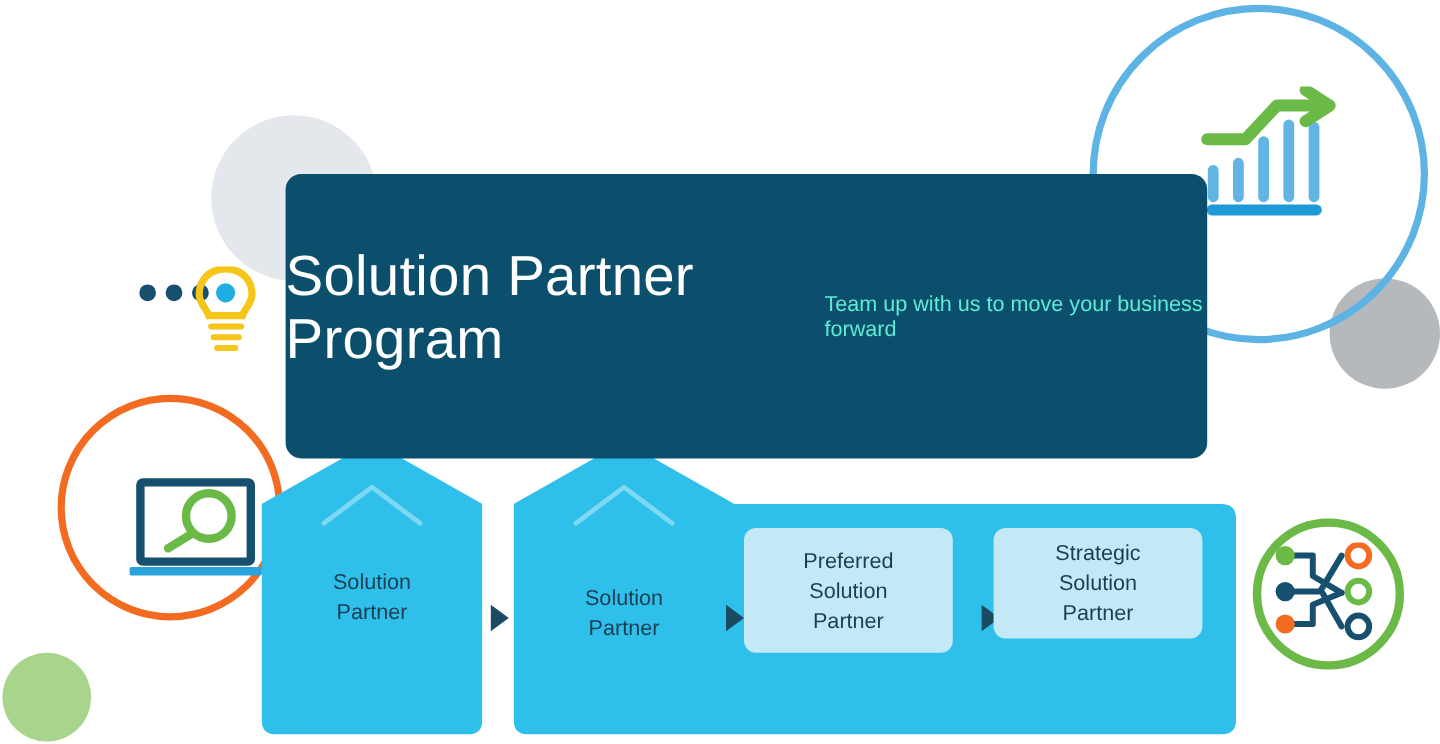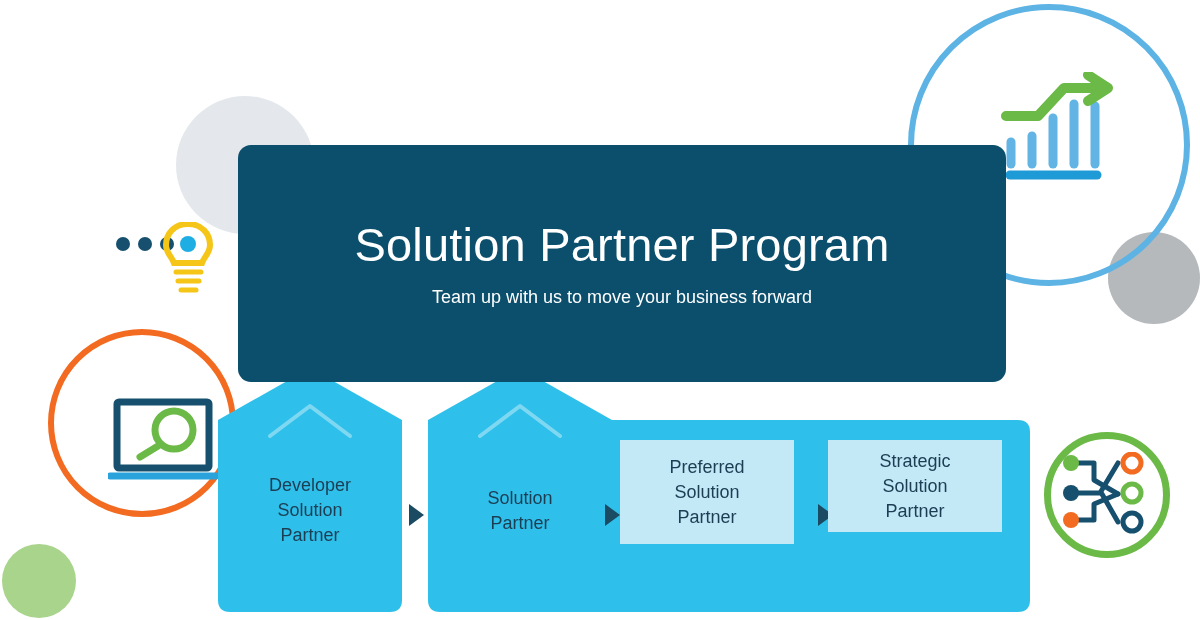--- a/index.html
+++ b/index.html
@@ -42,50 +42,50 @@
   
   .icon-growth{left:1000px;top:72px;}
   .icon-laptop{left:108px;top:396px;}
   .icon-bulb{left:116px;top:222px;}
   .icon-network{left:1060px;top:452px;}
 
   
   .banner{
     position:absolute;left:238px;top:145px;width:768px;height:237px;
     background:#0b4f6c;border-radius:13px;
-    display:flex;flex-direction:column;align-items:center;justify-content:center;
+    display:flex;flex-direction:row;align-items:center;justify-content:center;
     z-index:6;
   }
   .banner-title{
     color:#ffffff;font-size:47px;font-weight:400;letter-spacing:.2px;
     line-height:1.1;margin:0 0 16px 0;
   }
   .banner-sub{
-    color:#ffffff;font-size:18px;font-weight:400;margin:0;
+    color:#5eead4;font-size:18px;font-weight:400;margin:0;
   }
 
   
   .flow{position:absolute;left:0;top:368px;width:1200px;height:252px;z-index:4;}
 
   .tier{
     position:absolute;
   }
   
   .tier svg{display:block;}
 
   .tier-label{
     position:absolute;
     color:#1c3d52;font-size:18px;line-height:25px;text-align:center;
     font-weight:400;
     pointer-events:none;
   }
 
   .inner-box{
     position:absolute;
-    background:#c3e9f7;border-radius:0;
+    background:#c3e9f7;border-radius:10px;
     display:flex;align-items:center;justify-content:center;
     text-align:center;
   }
   .inner-box span{
     color:#1c3d52;font-size:18px;line-height:25px;font-weight:400;
   }
 
   .arrow{
     position:absolute;width:0;height:0;
     border-top:11px solid transparent;
@@ -160,21 +160,20 @@
   </div>
 
   <div class="flow">
 
     <div class="tier" style="left:218px;top:0px;">
       <svg width="184" height="244" viewBox="0 0 184 244">
         <path d="M0 52 L92 0 L184 52 L184 232 Q184 244 172 244 L12 244 Q0 244 0 232 Z" fill="#2ec0eb"></path>
         <path d="M52 68 L92 38 L132 68" fill="none" stroke="#7fd8f2" stroke-width="4" stroke-linecap="round" stroke-linejoin="round"></path>
       </svg>
       <div class="tier-label" style="left:0;top:105px;width:184px;">
-        <div>Developer</div>
         <div>Solution</div>
         <div>Partner</div>
       </div>
     </div>
 
     <div class="arrow" style="left:409px;top:136px;"></div>
 
     <div class="tier" style="left:428px;top:0px;">
       <svg width="602" height="244" viewBox="0 0 602 244">
         <path d="M0 52 L92 0 L184 52 L590 52 Q602 52 602 64 L602 232 Q602 244 590 244 L12 244 Q0 244 0 232 Z" fill="#2ec0eb"></path>

